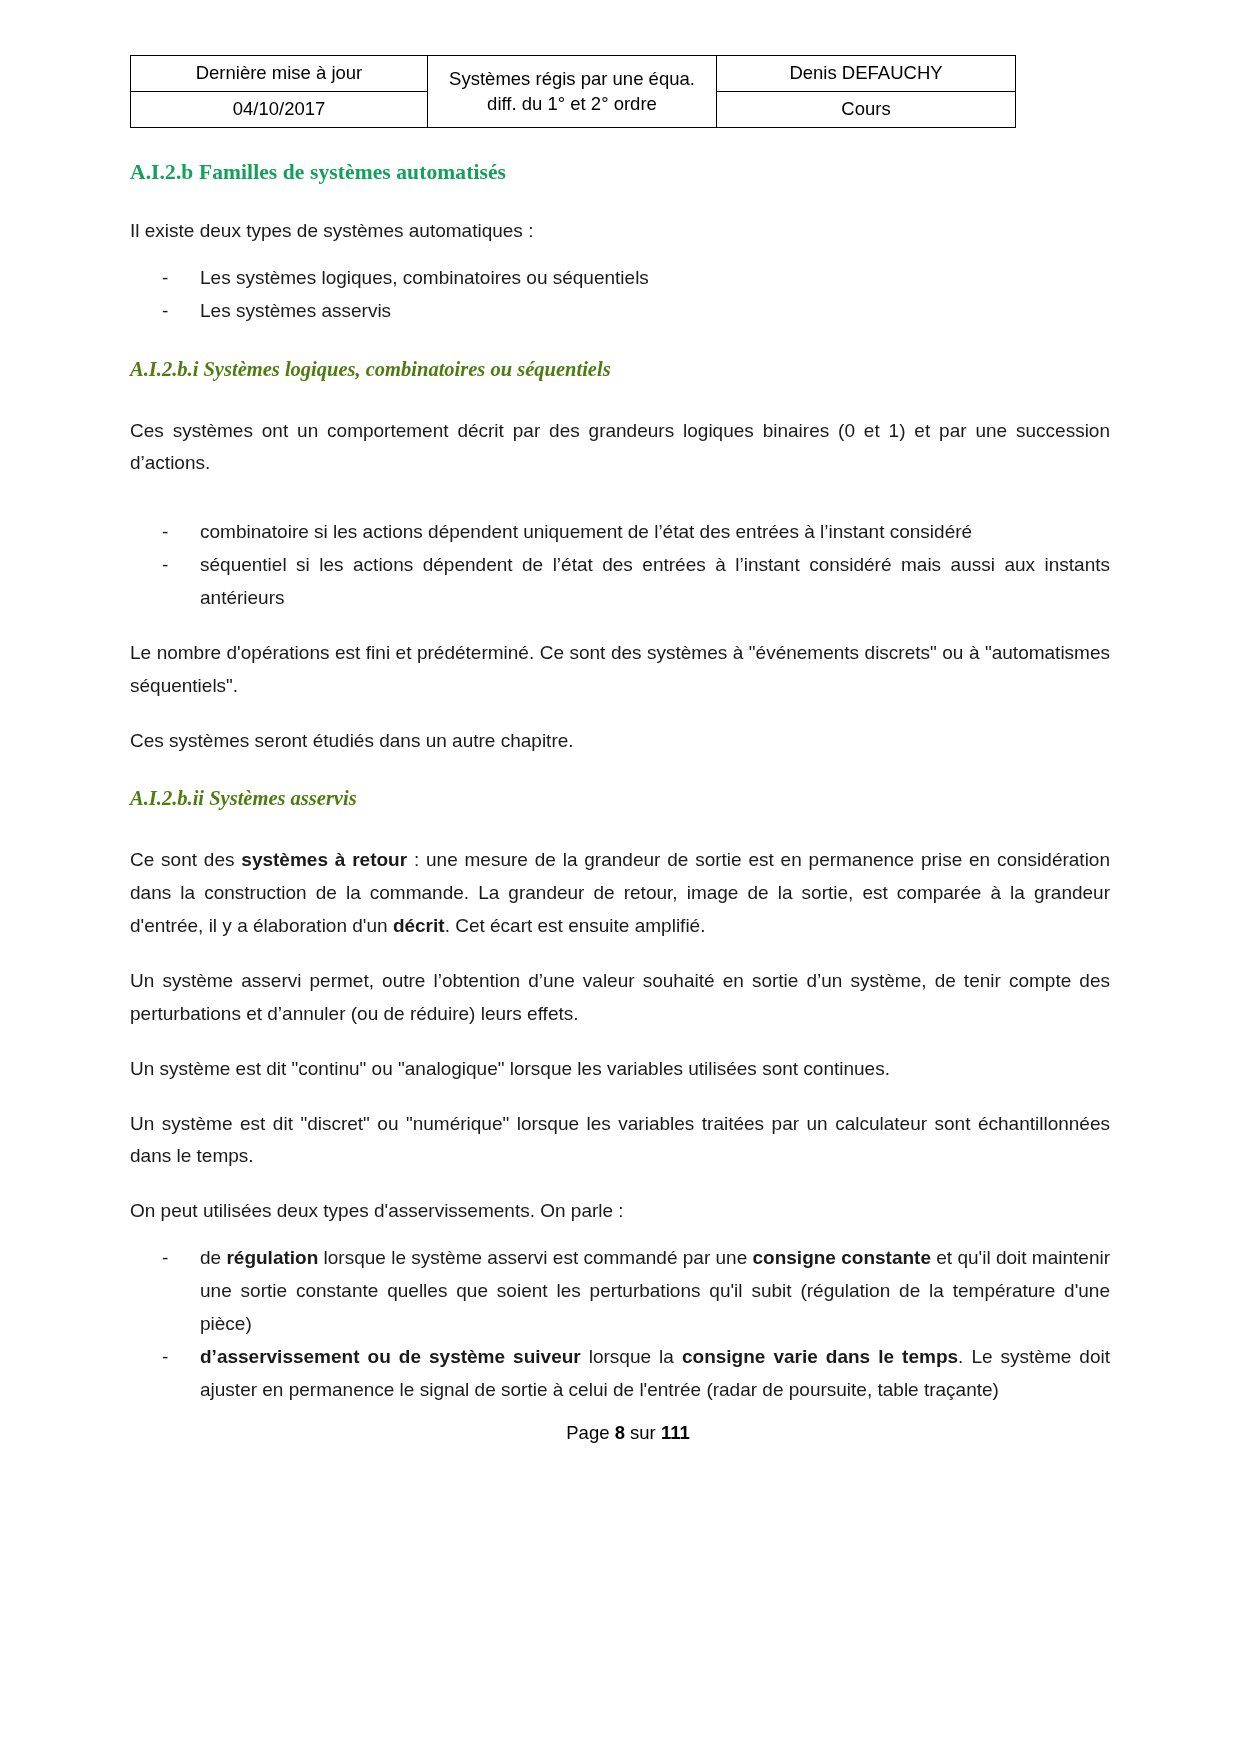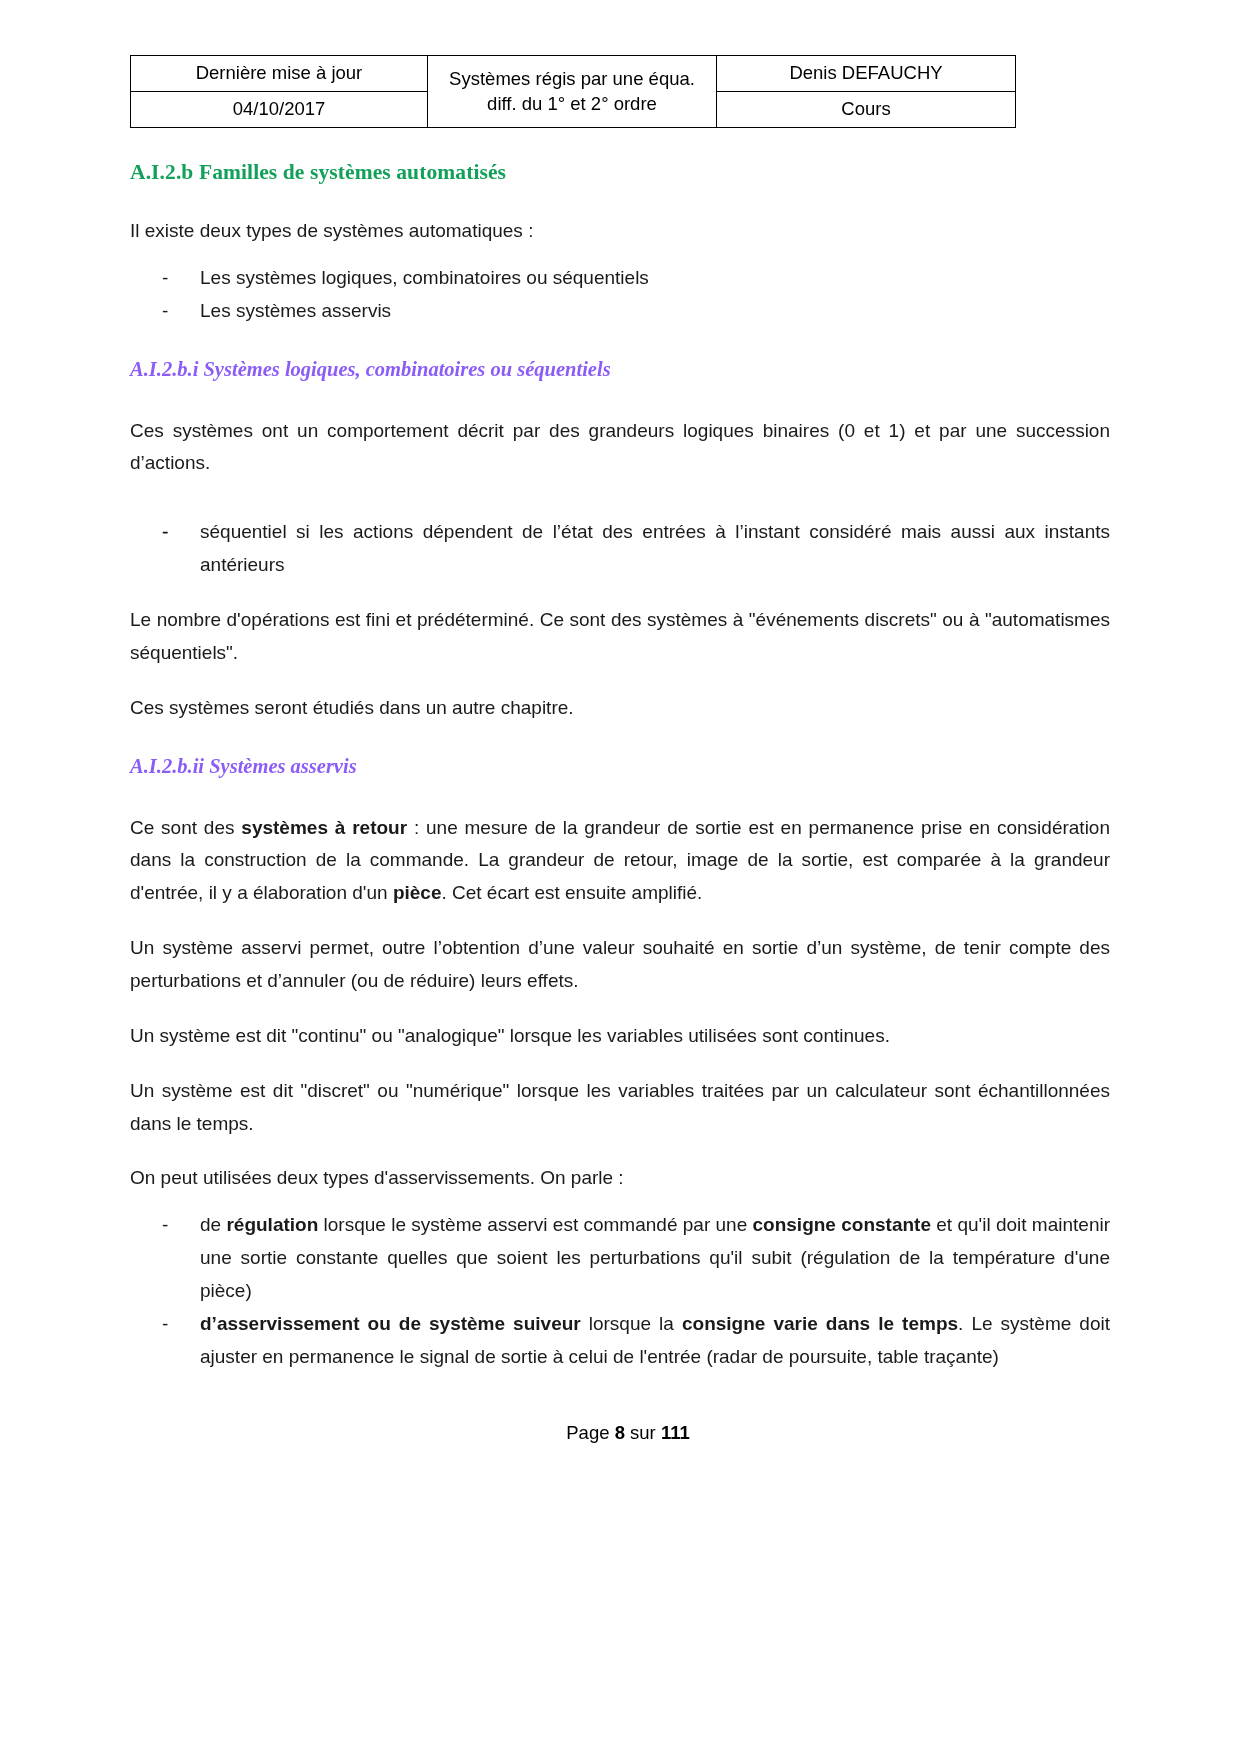--- a/index.html
+++ b/index.html
@@ -55,21 +55,21 @@
     color: #13a05a;
     margin: 32px 0 0 0;
     padding: 0;
     letter-spacing: 0.1px;
   }
   h3.h-brown {
     font-family: "Liberation Serif", serif;
     font-weight: bold;
     font-style: italic;
     font-size: 20.5px;
-    color: #8b5cf6;
+    color: #4d7c0f;
     margin: 0;
     padding: 0;
   }
 
   
   p.body {
     font-family: "Liberation Sans", sans-serif;
     font-size: 19px;
     line-height: 1.73;
     margin: 0;
@@ -160,39 +160,39 @@
   <div class="sp-xl"></div>
 
   <p class="body">Ces systèmes ont un comportement décrit par des grandeurs logiques binaires (0 et 1) et par une succession d’actions.</p>
 
   <div class="sp-md"></div>
 
 
   <div class="sp-sm"></div>
 
   <ul class="dashlist">
-    <li><span class="dash">-</span></li>
+    <li><span class="dash">-</span><span>combinatoire si les actions dépendent uniquement de l’état des entrées à l’instant considéré</span></li>
     <li><span class="dash">-</span><span>séquentiel si les actions dépendent de l’état des entrées à l’instant considéré mais aussi aux instants antérieurs</span></li>
   </ul>
 
   <div class="sp-md"></div>
 
   <p class="body">Le nombre d'opérations est fini et prédéterminé. Ce sont des systèmes à "événements discrets" ou à "automatismes séquentiels".</p>
 
   <div class="sp-md"></div>
 
   <p class="body nojust">Ces systèmes seront étudiés dans un autre chapitre.</p>
 
   <div class="sp-lg"></div>
 
   <h3 class="h-brown">A.I.2.b.ii Systèmes asservis</h3>
 
   <div class="sp-xl"></div>
 
-  <p class="body"><span>Ce sont des </span><b>systèmes à retour</b><span> : une mesure de la grandeur de sortie est en permanence prise en considération dans la construction de la commande. La grandeur de retour, image de la sortie, est comparée à la grandeur d'entrée, il y a élaboration d'un </span><b>pièce</b><span>. Cet écart est ensuite amplifié.</span></p>
+  <p class="body"><span>Ce sont des </span><b>systèmes à retour</b><span> : une mesure de la grandeur de sortie est en permanence prise en considération dans la construction de la commande. La grandeur de retour, image de la sortie, est comparée à la grandeur d'entrée, il y a élaboration d'un </span><b>décrit</b><span>. Cet écart est ensuite amplifié.</span></p>
 
   <div class="sp-md"></div>
 
   <p class="body">Un système asservi permet, outre l’obtention d’une valeur souhaité en sortie d’un système, de tenir compte des perturbations et d’annuler (ou de réduire) leurs effets.</p>
 
   <div class="sp-md"></div>
 
   <p class="body nojust">Un système est dit "continu" ou "analogique" lorsque les variables utilisées sont continues.</p>
 
   <div class="sp-md"></div>

